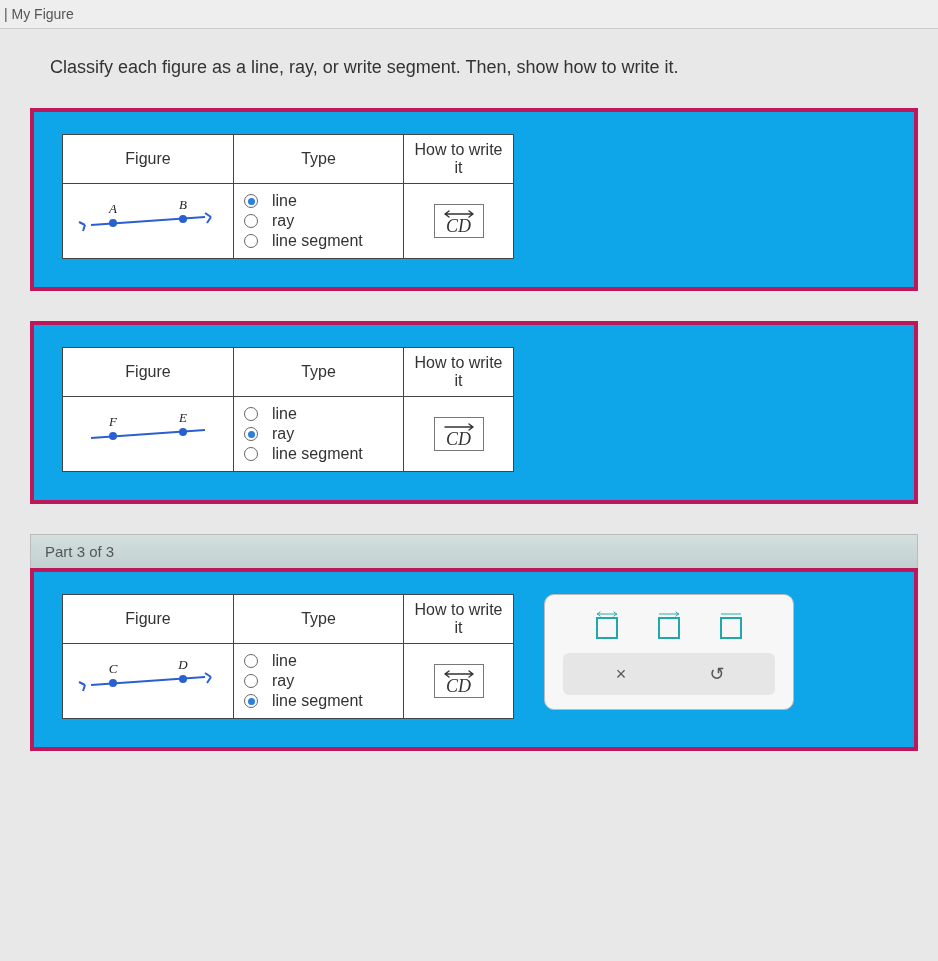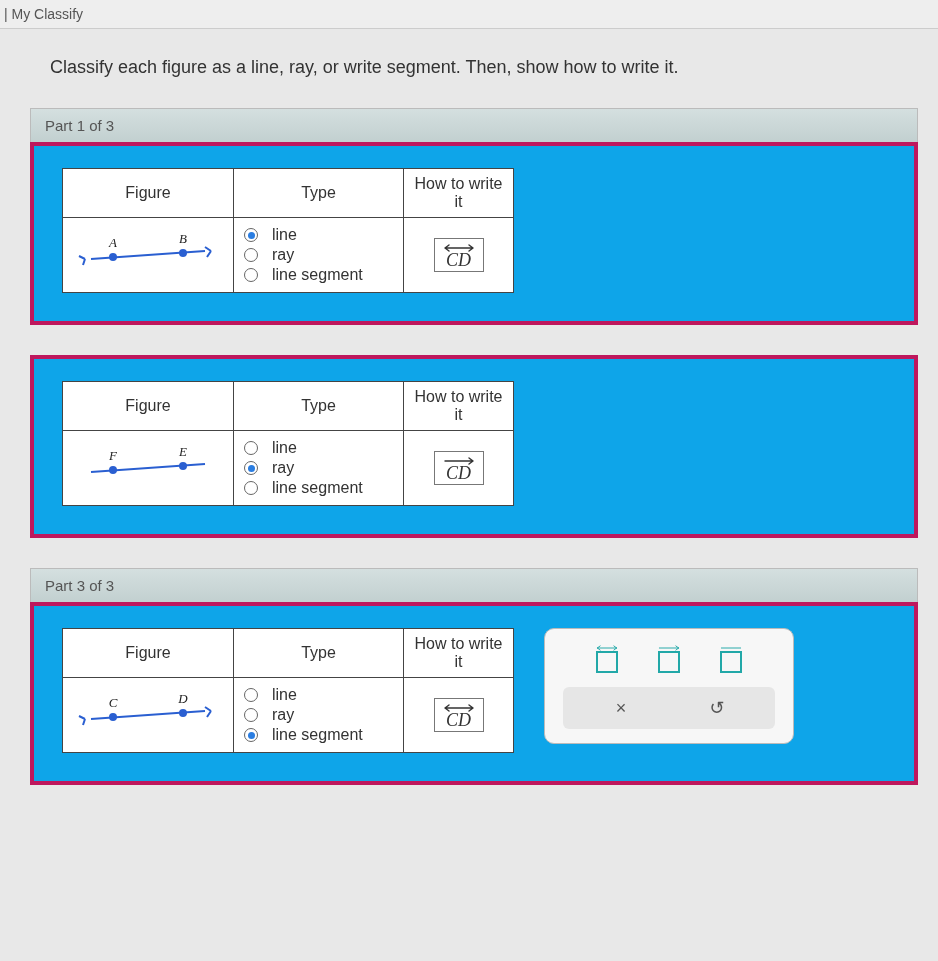--- a/index.html
+++ b/index.html
@@ -98,29 +98,28 @@
   .act-btn{
     width:26px; height:26px; display:flex; align-items:center; justify-content:center;
     color:#555; font-size:18px; cursor:pointer;
   }
   .fig-svg{ width:150px; height:56px; }
 </style>
 </head>
 <body>
 
 <div class="top-bar">
-  | <span>My Classify</span>
+  | <span>My Figure</span>
 </div>
 
 <div class="main">
   <div class="prompt">Classify each figure as a line, ray, or write segment. Then, show how to write it.</div>
 
   <div id="parts-container">
       <div class="part">
-        <div class="part-header">Part 1 of 3</div>
         <div class="part-body">
           <table class="qtable">
             <tbody>
               <tr>
                 <th>Figure</th>
                 <th>Type</th>
                 <th>How to write it</th>
               </tr>
               <tr>
                 <td class="fig-cell"><svg class="fig-svg" viewBox="0 0 150 56">

